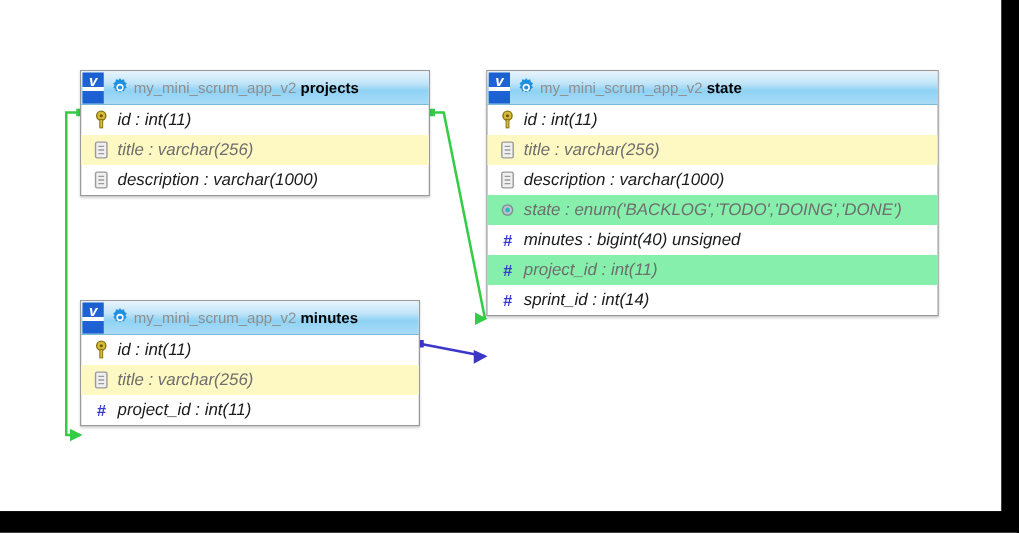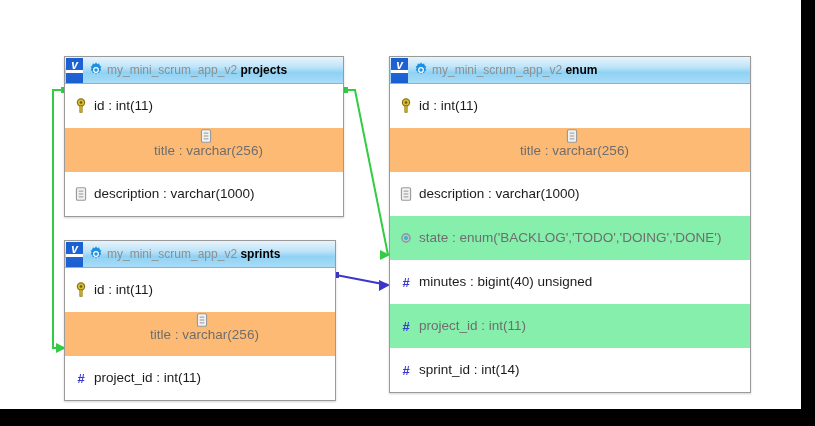--- a/index.html
+++ b/index.html
@@ -79,30 +79,31 @@
     padding-right: 20px;
     padding-left: 2px;
     letter-spacing: 0px;
   }
   .tbl-title b {
     color: #000000;
     font-weight: bold;
   }
 
   .col-row {
-    height: 44px;
+    height: 24px;
     display: flex;
     align-items: center;
     padding-left: 9px;
     box-sizing: border-box;
     font-size: 13.5px;
     color: #1b1b1b;
     white-space: nowrap;
-  }
-  .col-row.stripe-pink { background: #fdba74; flex-direction: column; }
+    font-style: italic;
+  }
+  .col-row.stripe-pink { background: #fef9c3; }
   .col-row.stripe-grey { background: #86efac; }
   .col-row.stripe-pink .col-text { color: #6e6e6e; }
   .col-row.stripe-grey .col-text { color: #6e6e6e; }
 
   .col-ico {
     width: 14px;
     height: 16px;
     flex: 0 0 auto;
     margin-right: 6px;
     display: block;
@@ -189,21 +190,21 @@
   </div>
 
   <div class="table-box" id="tbl-tasks" style="left:389px; top:56px; width:362px;">
     <div class="tbl-header">
       <div class="v-badge">v</div>
       <svg class="gear-ico" viewBox="0 0 16 16">
         <path d="M8 1.2l1 1.5 1.8-.5.5 1.8 1.5 1-1 1.5 1 1.5-1.5 1-.5 1.8-1.8-.5-1 1.5-1-1.5-1.8.5-.5-1.8-1.5-1 1-1.5-1-1.5 1.5-1 .5-1.8 1.8.5z" fill="#1f8fe0"></path>
         <circle cx="8" cy="8" r="2.6" fill="#ffffff"></circle>
         <circle cx="8" cy="8" r="1.5" fill="#1f8fe0"></circle>
       </svg>
-      <div class="tbl-title"><span>my_mini_scrum_app_v2</span> <b>enum</b></div>
+      <div class="tbl-title"><span>my_mini_scrum_app_v2</span> <b>state</b></div>
     </div>
     <div class="col-row">
       <svg class="col-ico" viewBox="0 0 12 14">
         <circle cx="6" cy="4" r="3.2" fill="#d6bb3a" stroke="#8a7410" stroke-width="1"></circle>
         <circle cx="6" cy="4" r="1.1" fill="#6d5a08"></circle>
         <rect x="5" y="6.5" width="2" height="6" fill="#d6bb3a" stroke="#8a7410" stroke-width="0.7"></rect>
       </svg>
       <span class="col-text">id : int(11)</span>
     </div>
     <div class="col-row stripe-pink">
@@ -246,21 +247,21 @@
   </div>
 
   <div class="table-box" id="tbl-sprints" style="left:64px; top:240px; width:272px;">
     <div class="tbl-header">
       <div class="v-badge">v</div>
       <svg class="gear-ico" viewBox="0 0 16 16">
         <path d="M8 1.2l1 1.5 1.8-.5.5 1.8 1.5 1-1 1.5 1 1.5-1.5 1-.5 1.8-1.8-.5-1 1.5-1-1.5-1.8.5-.5-1.8-1.5-1 1-1.5-1-1.5 1.5-1 .5-1.8 1.8.5z" fill="#1f8fe0"></path>
         <circle cx="8" cy="8" r="2.6" fill="#ffffff"></circle>
         <circle cx="8" cy="8" r="1.5" fill="#1f8fe0"></circle>
       </svg>
-      <div class="tbl-title"><span>my_mini_scrum_app_v2</span> <b>sprints</b></div>
+      <div class="tbl-title"><span>my_mini_scrum_app_v2</span> <b>minutes</b></div>
     </div>
     <div class="col-row">
       <svg class="col-ico" viewBox="0 0 12 14">
         <circle cx="6" cy="4" r="3.2" fill="#d6bb3a" stroke="#8a7410" stroke-width="1"></circle>
         <circle cx="6" cy="4" r="1.1" fill="#6d5a08"></circle>
         <rect x="5" y="6.5" width="2" height="6" fill="#d6bb3a" stroke="#8a7410" stroke-width="0.7"></rect>
       </svg>
       <span class="col-text">id : int(11)</span>
     </div>
     <div class="col-row stripe-pink">

